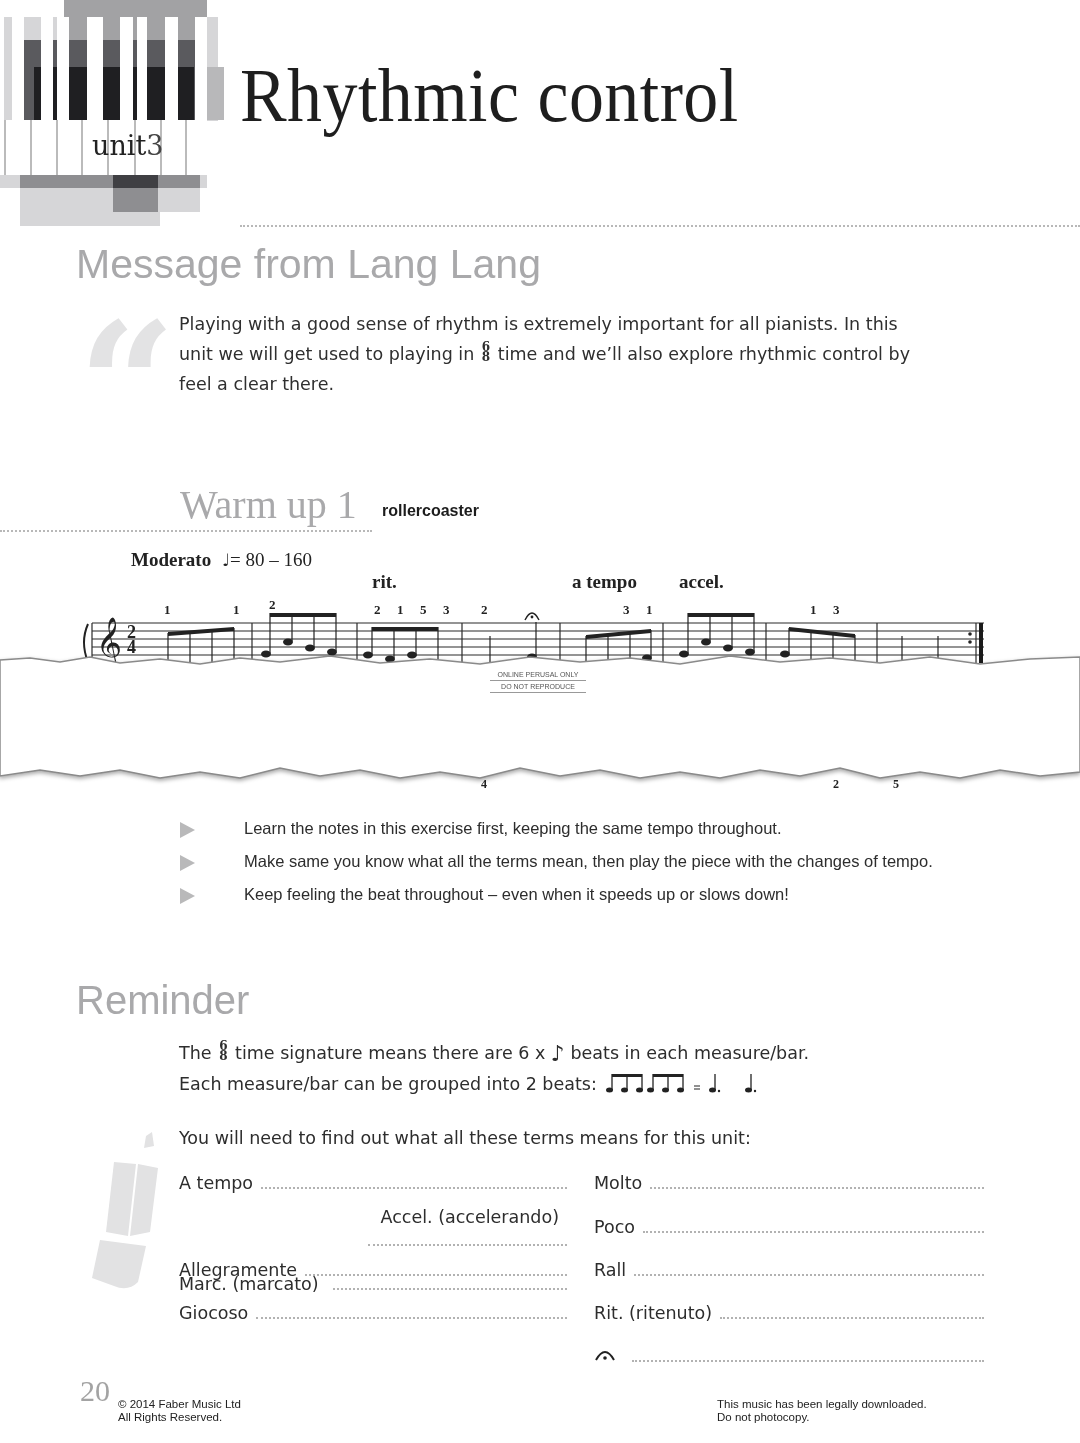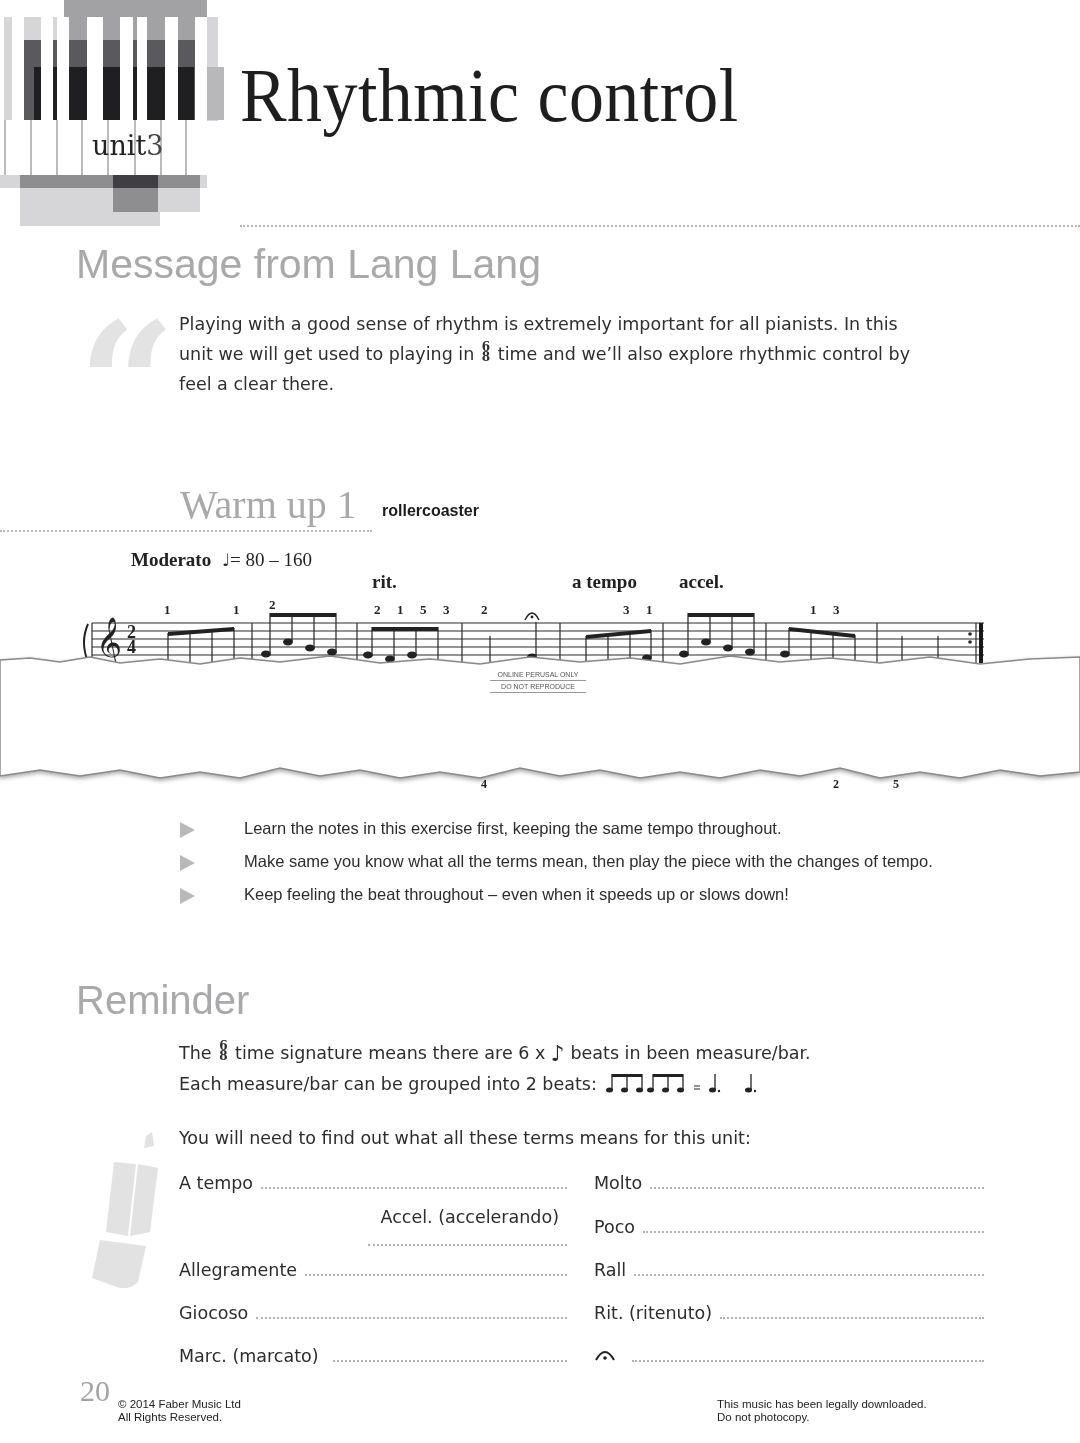--- a/index.html
+++ b/index.html
@@ -274,21 +274,21 @@
   <div class="bullet"><span class="tri"></span><span>Keep feeling the beat throughout – even when it speeds up or slows down!</span></div>
 </div>
 
 <div class="abs h2 sec-rem">Reminder</div>
 <div class="abs rem-body">
   <div>
     <span>The</span>
     <span class="frac"><span>6</span><span>8</span></span>
     <span>time signature means there are 6 x</span>
     <span class="note-glyph">♪</span>
-    <span>beats in been measure/bar.</span>
+    <span>beats in each measure/bar.</span>
   </div>
   <div>
     <span>Each measure/bar can be grouped into 2 beats:</span>
     <svg width="160" height="24" viewBox="0 0 160 24" style="vertical-align:-5px;margin-left:4px;">
       <g fill="#222" stroke="#222" stroke-width="1.3">
         <rect x="6" y="3" width="30" height="3" stroke="none"></rect>
         <line x1="6" y1="3" x2="6" y2="19"></line>
           <line x1="21" y1="3" x2="21" y2="19"></line>
           <line x1="36" y1="3" x2="36" y2="19"></line>
         <ellipse cx="3.5" cy="19" rx="3.5" ry="2.5" stroke="none"></ellipse>
@@ -335,21 +335,21 @@
       <input type="text" value="" style="">
     </div>
   <div class="term-row" style="left:179px;top:1250px;width:388px;">
       <span class="lbl">Allegramente</span>
       <input type="text" value="" style="">
     </div>
   <div class="term-row" style="left:179px;top:1293px;width:388px;">
       <span class="lbl">Giocoso</span>
       <input type="text" value="" style="">
     </div>
-  <div class="term-row" style="left:179px;top:1336px;width:388px;gap:6px;">
+  <div class="term-row" style="left:179px;top:1264px;width:388px;gap:6px;">
       <span class="lbl">Marc. (marcato)</span>
       <input type="text" value="" style="">
     </div>
 
   <div class="term-row" style="left:594px;top:1163px;width:390px;">
       <span class="lbl">Molto</span>
       <input type="text" value="" style="">
     </div>
   <div class="term-row" style="left:594px;top:1207px;width:390px;">
       <span class="lbl">Poco</span>

